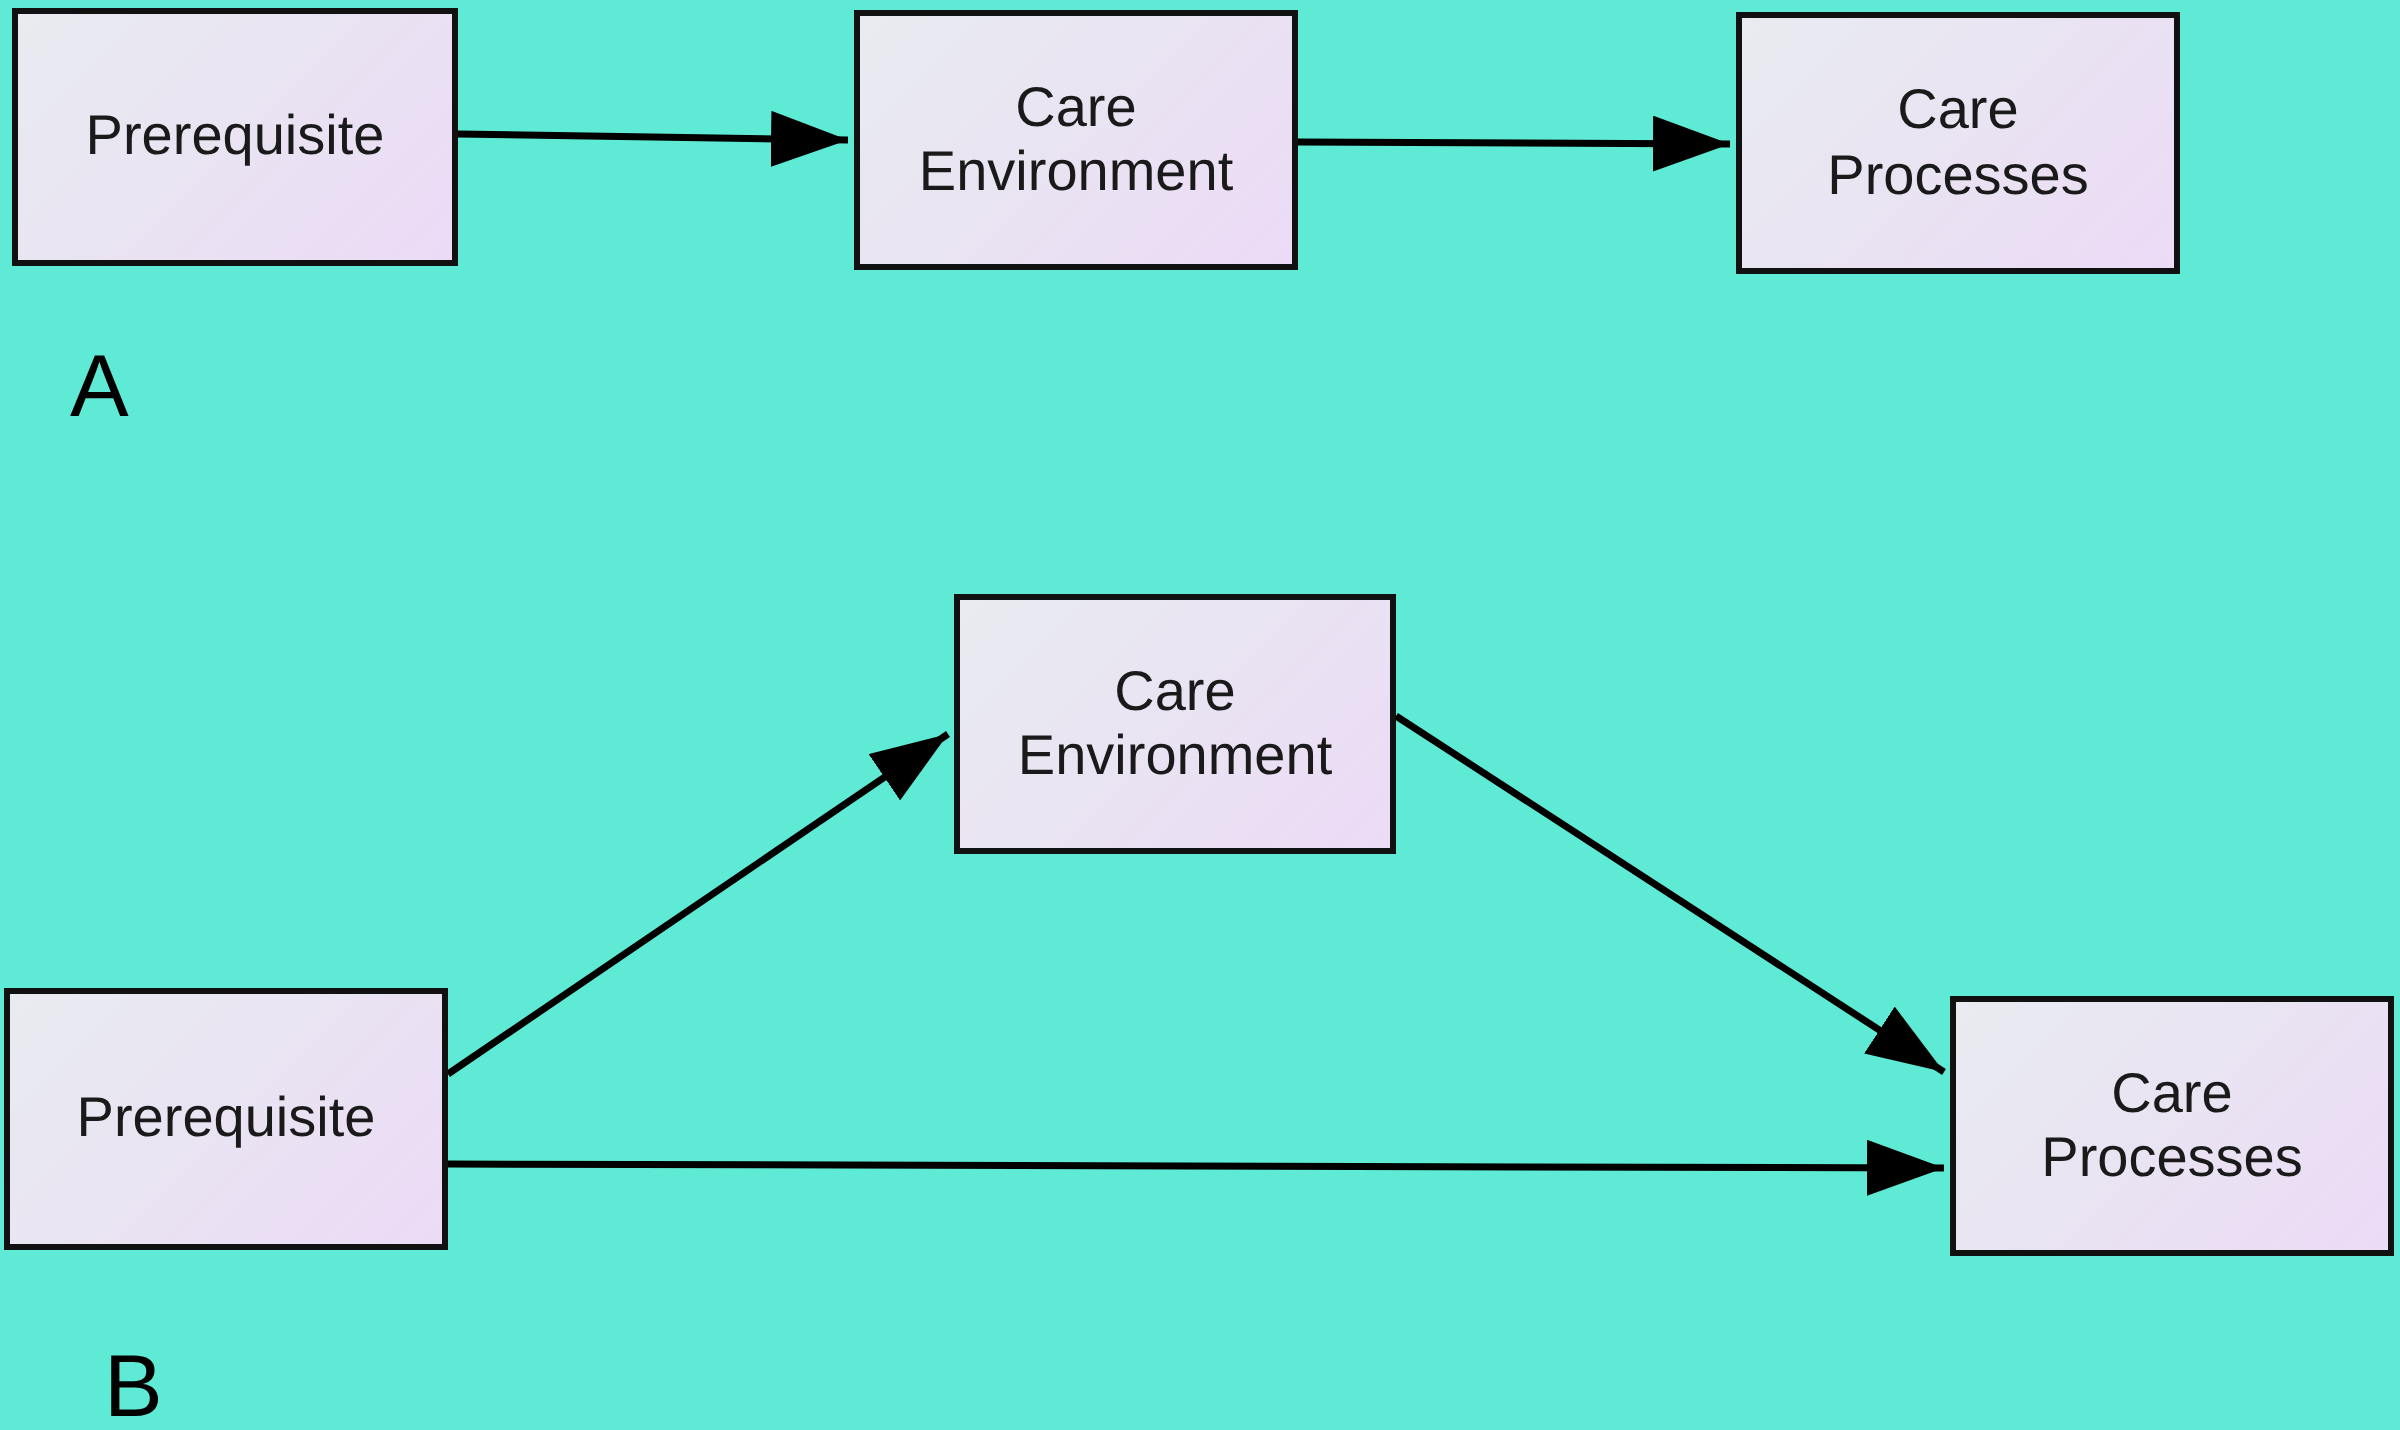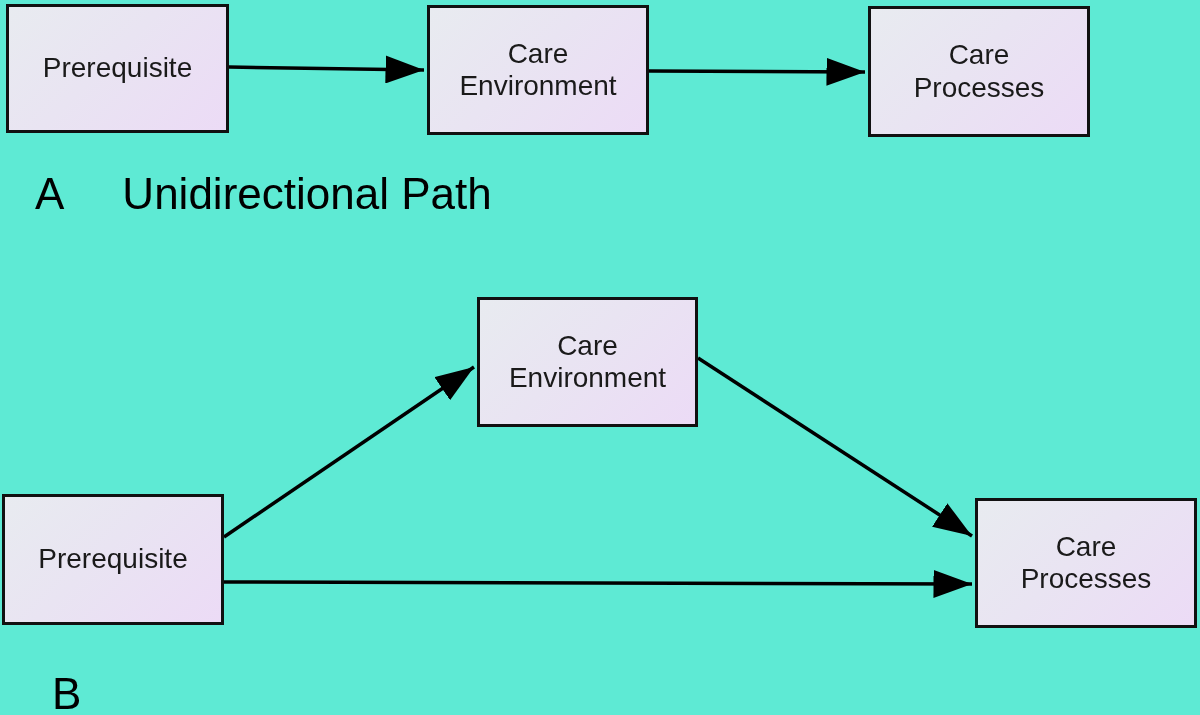--- a/index.html
+++ b/index.html
@@ -89,21 +89,20 @@
   <div class="node-box box-a-prerequisite">Prerequisite</div>
 
   <div class="node-box box-a-environment">Care
 Environment</div>
 
   <div class="node-box box-a-processes">Care
 Processes</div>
 
   <div class="panel-label label-a">
     <span class="letter">A</span>
-    <span class="title">Unidirectional Path</span>
   </div>
 
   <div class="node-box box-b-environment">Care
 Environment</div>
 
   <div class="node-box box-b-prerequisite">Prerequisite</div>
 
   <div class="node-box box-b-processes">Care
 Processes</div>
 

